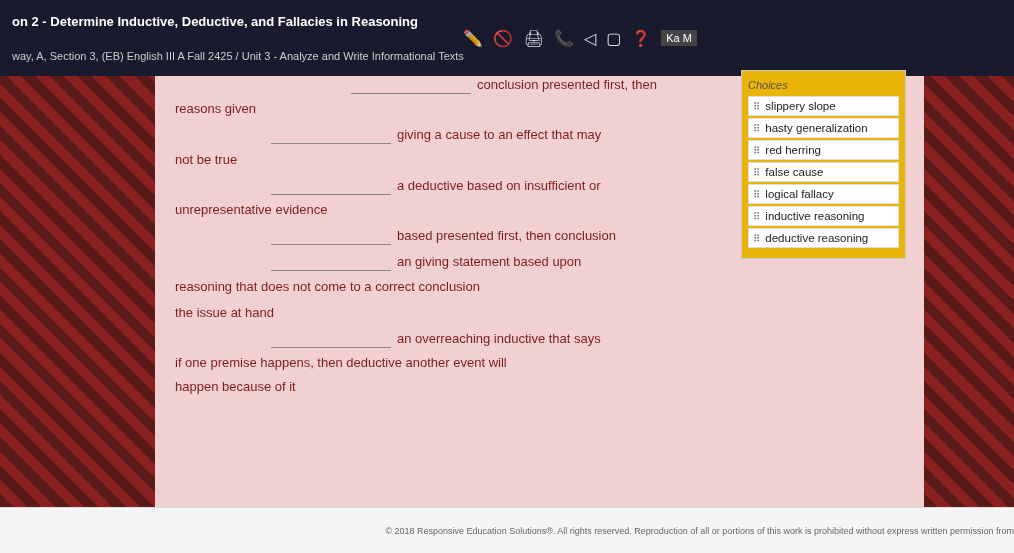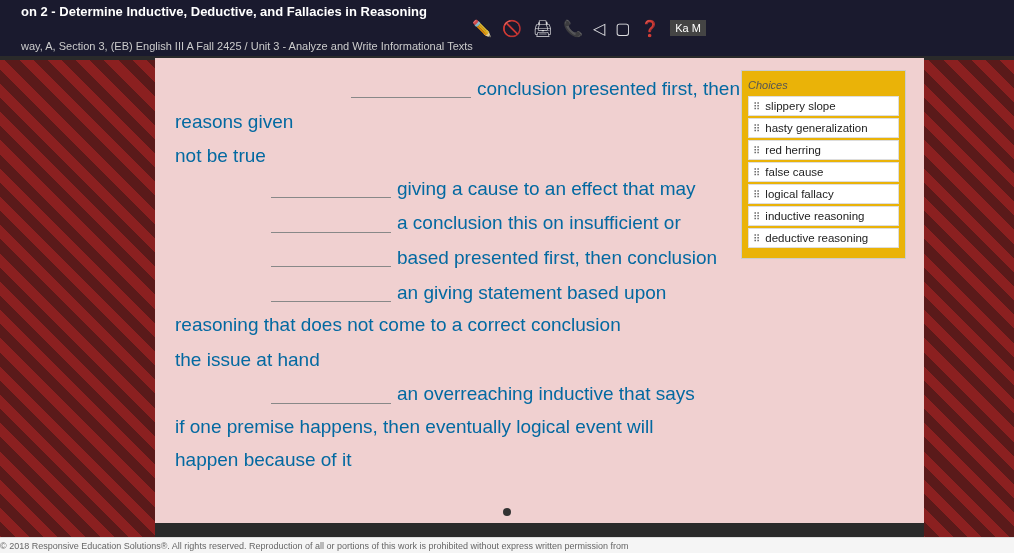--- a/index.html
+++ b/index.html
@@ -43,25 +43,25 @@
       );
       z-index: 0;
     }
 
     
     .top-bar {
       position: absolute;
       top: 0;
       left: 0;
       right: 0;
-      height: 56px;
+      height: 76px;
       background: #1a1a2e;
       display: flex;
       align-items: center;
-      padding: 0 21px;
+      padding: 0 12px;
       z-index: 10;
     }
     .top-bar-title {
       color: #ffffff;
       font-size: 13px;
       font-weight: bold;
       flex: 1;
       line-height: 1.3;
     }
     .top-bar-subtitle {
@@ -140,22 +140,22 @@
     .exercise-area {
       position: relative;
       width: 100%;
       height: 100%;
     }
 
     .drop-line {
       display: flex;
       align-items: center;
       margin-bottom: 6px;
-      font-size: 19px;
-      color: #0369a1;
+      font-size: 13px;
+      color: #7f1d1d;
       line-height: 1.4;
       flex-wrap: wrap;
     }
 
     .drop-zone {
       display: inline-block;
       min-width: 120px;
       border-bottom: 1px solid #888;
       margin: 0 6px;
       height: 18px;
@@ -169,25 +169,25 @@
     .row {
       margin-bottom: 8px;
     }
 
     
     .footer {
       position: absolute;
       bottom: 0;
       left: 0;
       right: 0;
-      height: 16px;
+      height: 46px;
       background: #f5f5f5;
       display: flex;
       align-items: center;
-      justify-content: flex-start;
+      justify-content: flex-end;
       font-size: 9px;
       color: #666;
       z-index: 10;
       border-top: 1px solid #ddd;
     }
 
     
     .dot-indicator {
       position: absolute;
       bottom: 33px;
@@ -239,34 +239,37 @@
         <span class="drop-zone"></span>
         <span>conclusion presented first, then</span>
       </div>
       <div class="drop-line">
         <span>reasons given</span>
       </div>
     </div>
 
     <div class="row">
       <div class="drop-line">
+        <span style="display:inline-block; width:90px;"></span>
+        <span class="drop-zone"></span>
+        <span>giving a cause to an effect that may</span>
+      </div>
+      <div class="drop-line">
         <span>not be true</span>
       </div>
-      <div class="drop-line">
-        <span style="display:inline-block; width:90px;"></span>
-        <span class="drop-zone"></span>
-        <span>giving a cause to an effect that may</span>
-      </div>
-    </div>
-
-    <div class="row">
-      <div class="drop-line">
-        <span style="display:inline-block; width:90px;"></span>
-        <span class="drop-zone"></span>
-        <span>a conclusion this on insufficient or</span>
+    </div>
+
+    <div class="row">
+      <div class="drop-line">
+        <span style="display:inline-block; width:90px;"></span>
+        <span class="drop-zone"></span>
+        <span>a deductive based on insufficient or</span>
+      </div>
+      <div class="drop-line">
+        <span>unrepresentative evidence</span>
       </div>
     </div>
 
     <div class="row">
       <div class="drop-line">
         <span style="display:inline-block; width:90px;"></span>
         <span class="drop-zone"></span>
         <span>based presented first, then conclusion</span>
       </div>
     </div>
@@ -288,21 +291,21 @@
       </div>
     </div>
 
     <div class="row">
       <div class="drop-line">
         <span style="display:inline-block; width:90px;"></span>
         <span class="drop-zone"></span>
         <span>an overreaching inductive that says</span>
       </div>
       <div class="drop-line">
-        <span>if one premise happens, then eventually logical event will</span>
+        <span>if one premise happens, then deductive another event will</span>
       </div>
       <div class="drop-line">
         <span>happen because of it</span>
       </div>
     </div>
 
   </div>
 </div>
 
 <div class="choices-panel">

